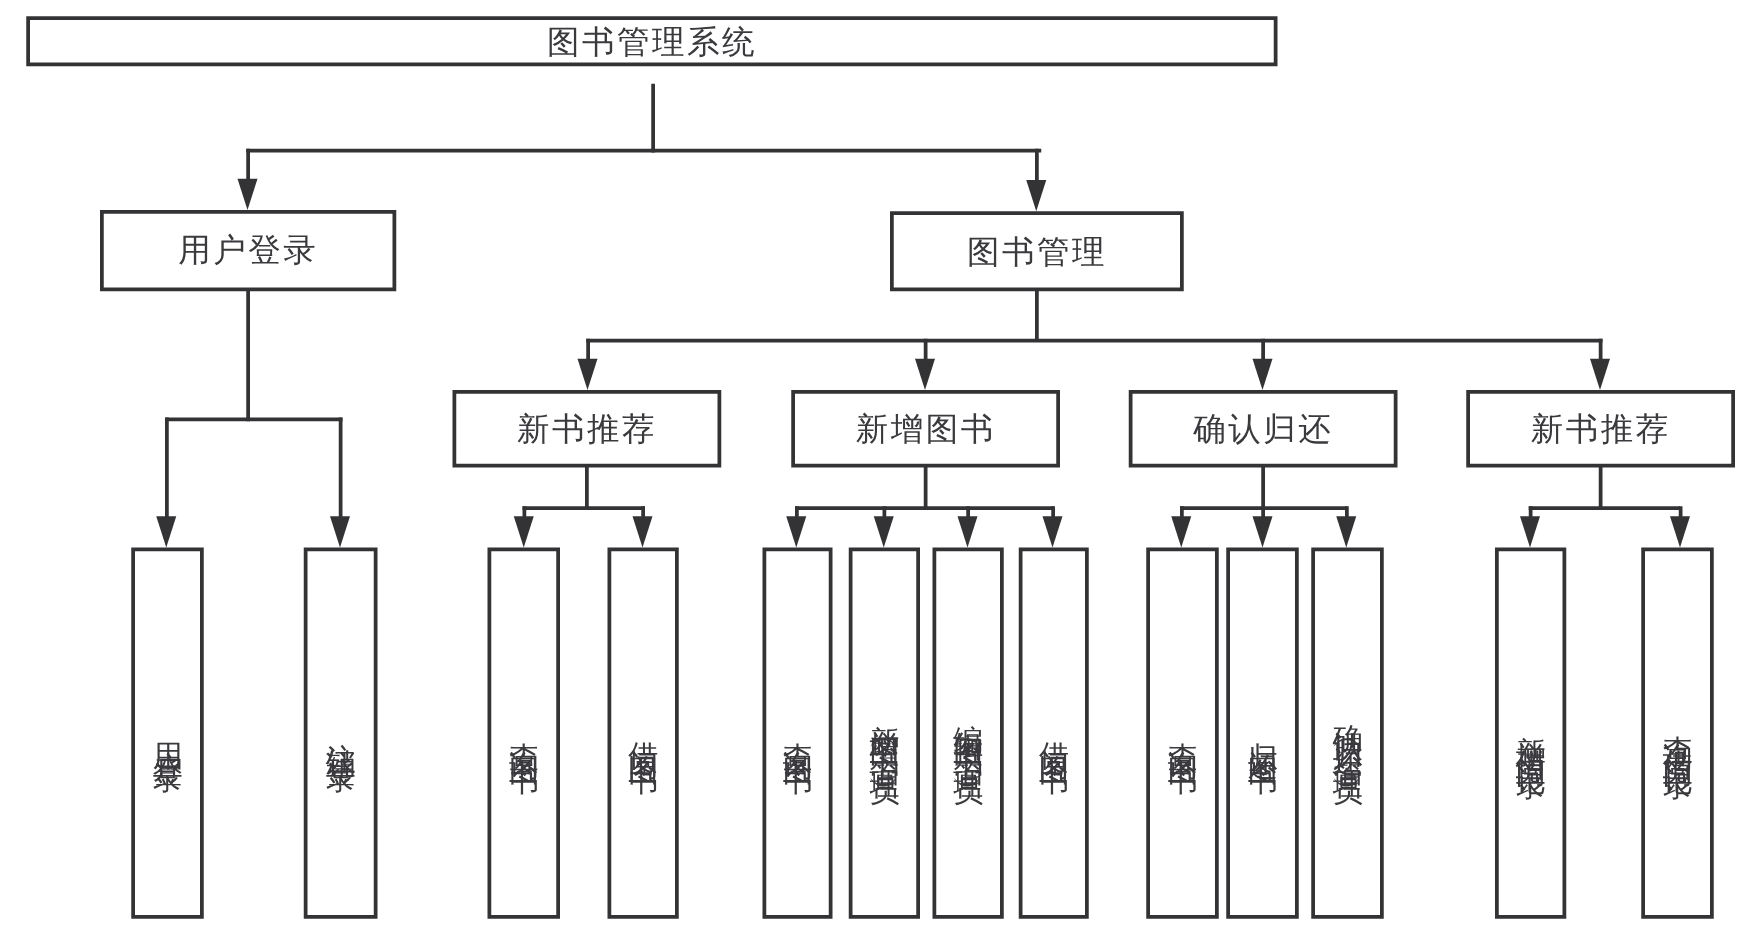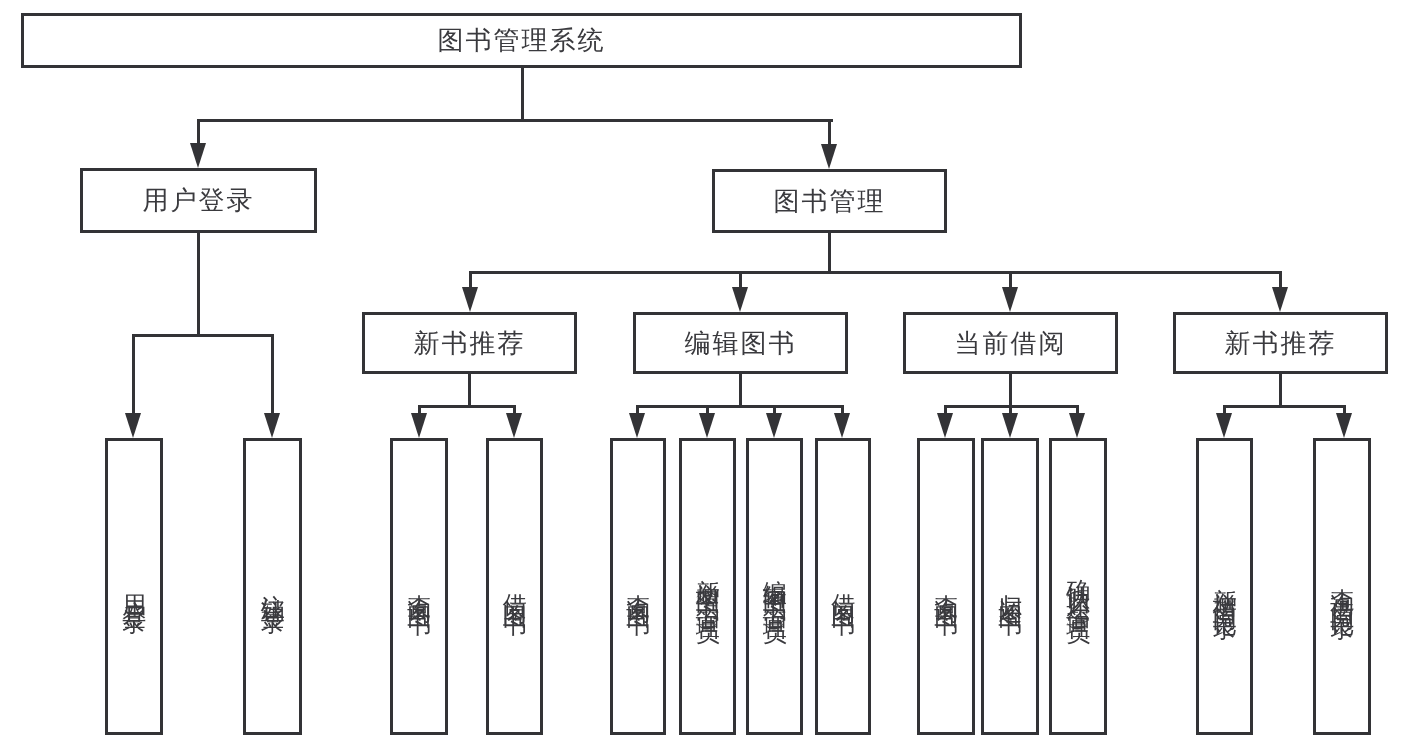--- a/index.html
+++ b/index.html
@@ -56,39 +56,39 @@
     font-size:22px;
     color:#a6a6a6;
     white-space:nowrap;
   }
 </style>
 </head>
 <body>
 
 <div class="canvas">
 
-  <div class="box hbox" style="left:21px;top:13px;width:1001px;height:55px;font-family:Liberation Mono, monospace;">
+  <div class="box hbox" style="left:21px;top:13px;width:1001px;height:40px;font-family:Liberation Mono, monospace;">
     <span>图书管理系统</span>
   </div>
 
   <div class="box hbox" style="left:80px;top:168px;width:237px;height:65px;">
     <span>用户登录</span>
   </div>
   <div class="box hbox" style="left:362px;top:312px;width:215px;height:62px;">
     <span>新书推荐</span>
   </div>
 
   <div class="box hbox" style="left:712px;top:169px;width:235px;height:64px;">
     <span>图书管理</span>
   </div>
   <div class="box hbox" style="left:633px;top:312px;width:215px;height:62px;">
-    <span>编辑图书</span>
+    <span>新增图书</span>
   </div>
   <div class="box hbox" style="left:903px;top:312px;width:215px;height:62px;">
-    <span>当前借阅</span>
+    <span>确认归还</span>
   </div>
   <div class="box hbox" style="left:1173px;top:312px;width:215px;height:62px;">
     <span>新书推荐</span>
   </div>
 
   <div class="box leaf" style="left:105px;top:438px;width:58px;height:297px;">
     <span>用户登录</span>
   </div>
   <div class="box leaf" style="left:243px;top:438px;width:59px;height:297px;">
     <span>注销登录</span>

